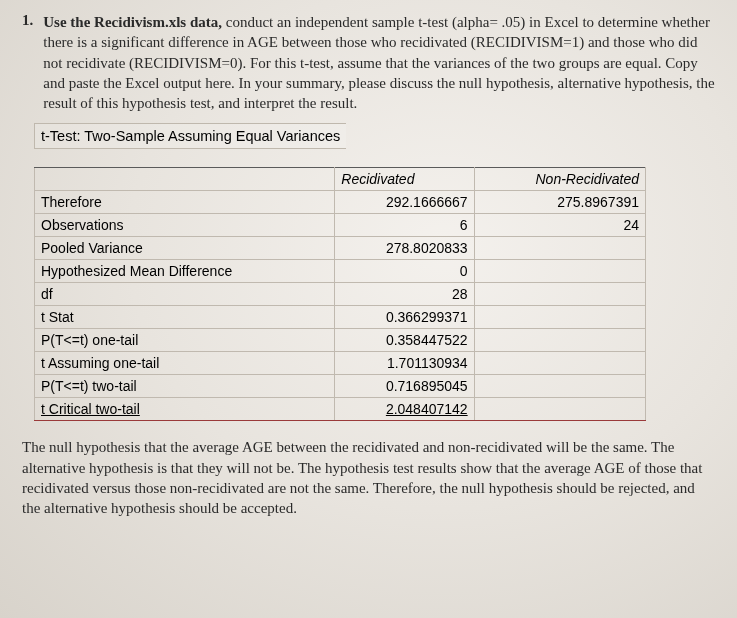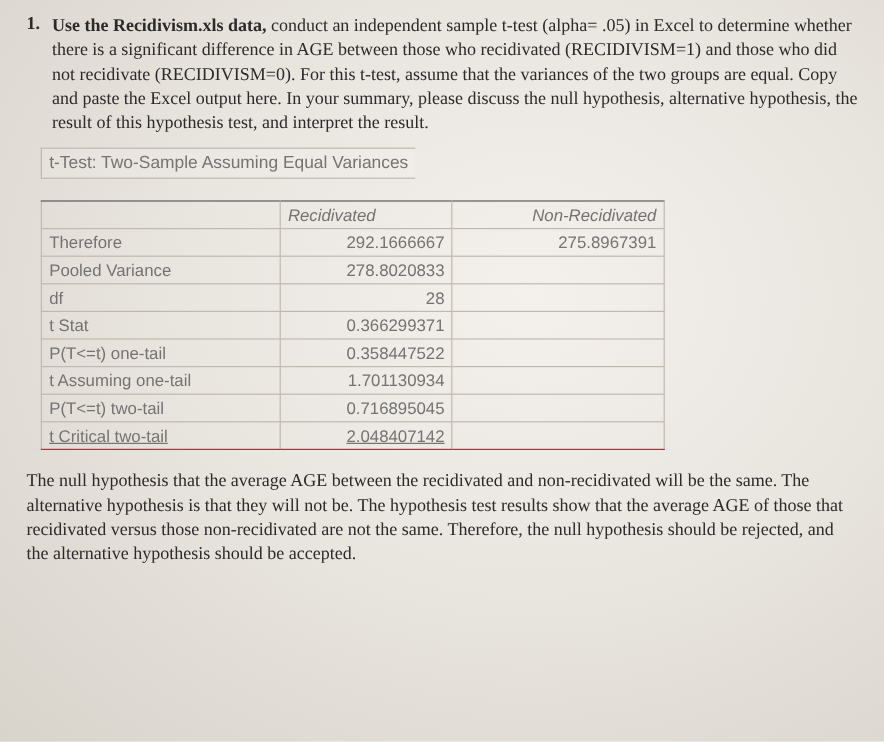--- a/index.html
+++ b/index.html
@@ -29,35 +29,35 @@
   .qtext {
     font-size: 15px;
     line-height: 1.35;
     font-family: Liberation Serif, serif;
   }
   .bold { font-weight: bold; }
   .excel {
     margin: 8px 0 0 0;
     font-family: Arial, Helvetica, sans-serif;
     font-size: 14px;
-    color: #737373;
+    color: #000000;
     padding-left: 12px;
   }
   .excel-title {
     border: 1px solid #bfb8ad;
     border-right: none;
     padding: 4px 6px;
     background: rgba(255,255,255,0.15);
     display: inline-block;
     font-size: 14.5px;
   }
   table.tt {
     border-collapse: collapse;
     margin-top: 18px;
-    width: 520px;
+    width: 612px;
   }
   table.tt td, table.tt th {
     border: 1px solid #c0b9af;
     padding: 3px 6px;
     font-weight: normal;
     text-align: left;
     font-size: 14px;
     height: 20px;
   }
   table.tt th.colhead {
@@ -96,22 +96,32 @@
         <th class="colhead"></th>
         <th class="colhead">Recidivated</th>
         <th class="colhead r">Non-Recidivated</th>
       </tr>
       <tr>
         <td>Therefore</td>
         <td class="num">292.1666667</td>
         <td class="num">275.8967391</td>
       </tr>
       <tr>
+        <td>Observations</td>
+        <td class="num">6</td>
+        <td class="num">24</td>
+      </tr>
+      <tr>
         <td>Pooled Variance</td>
         <td class="num">278.8020833</td>
+        <td class="num"></td>
+      </tr>
+      <tr>
+        <td>Hypothesized Mean Difference</td>
+        <td class="num">0</td>
         <td class="num"></td>
       </tr>
       <tr>
         <td>df</td>
         <td class="num">28</td>
         <td class="num"></td>
       </tr>
       <tr>
         <td>t Stat</td>
         <td class="num">0.366299371</td>

